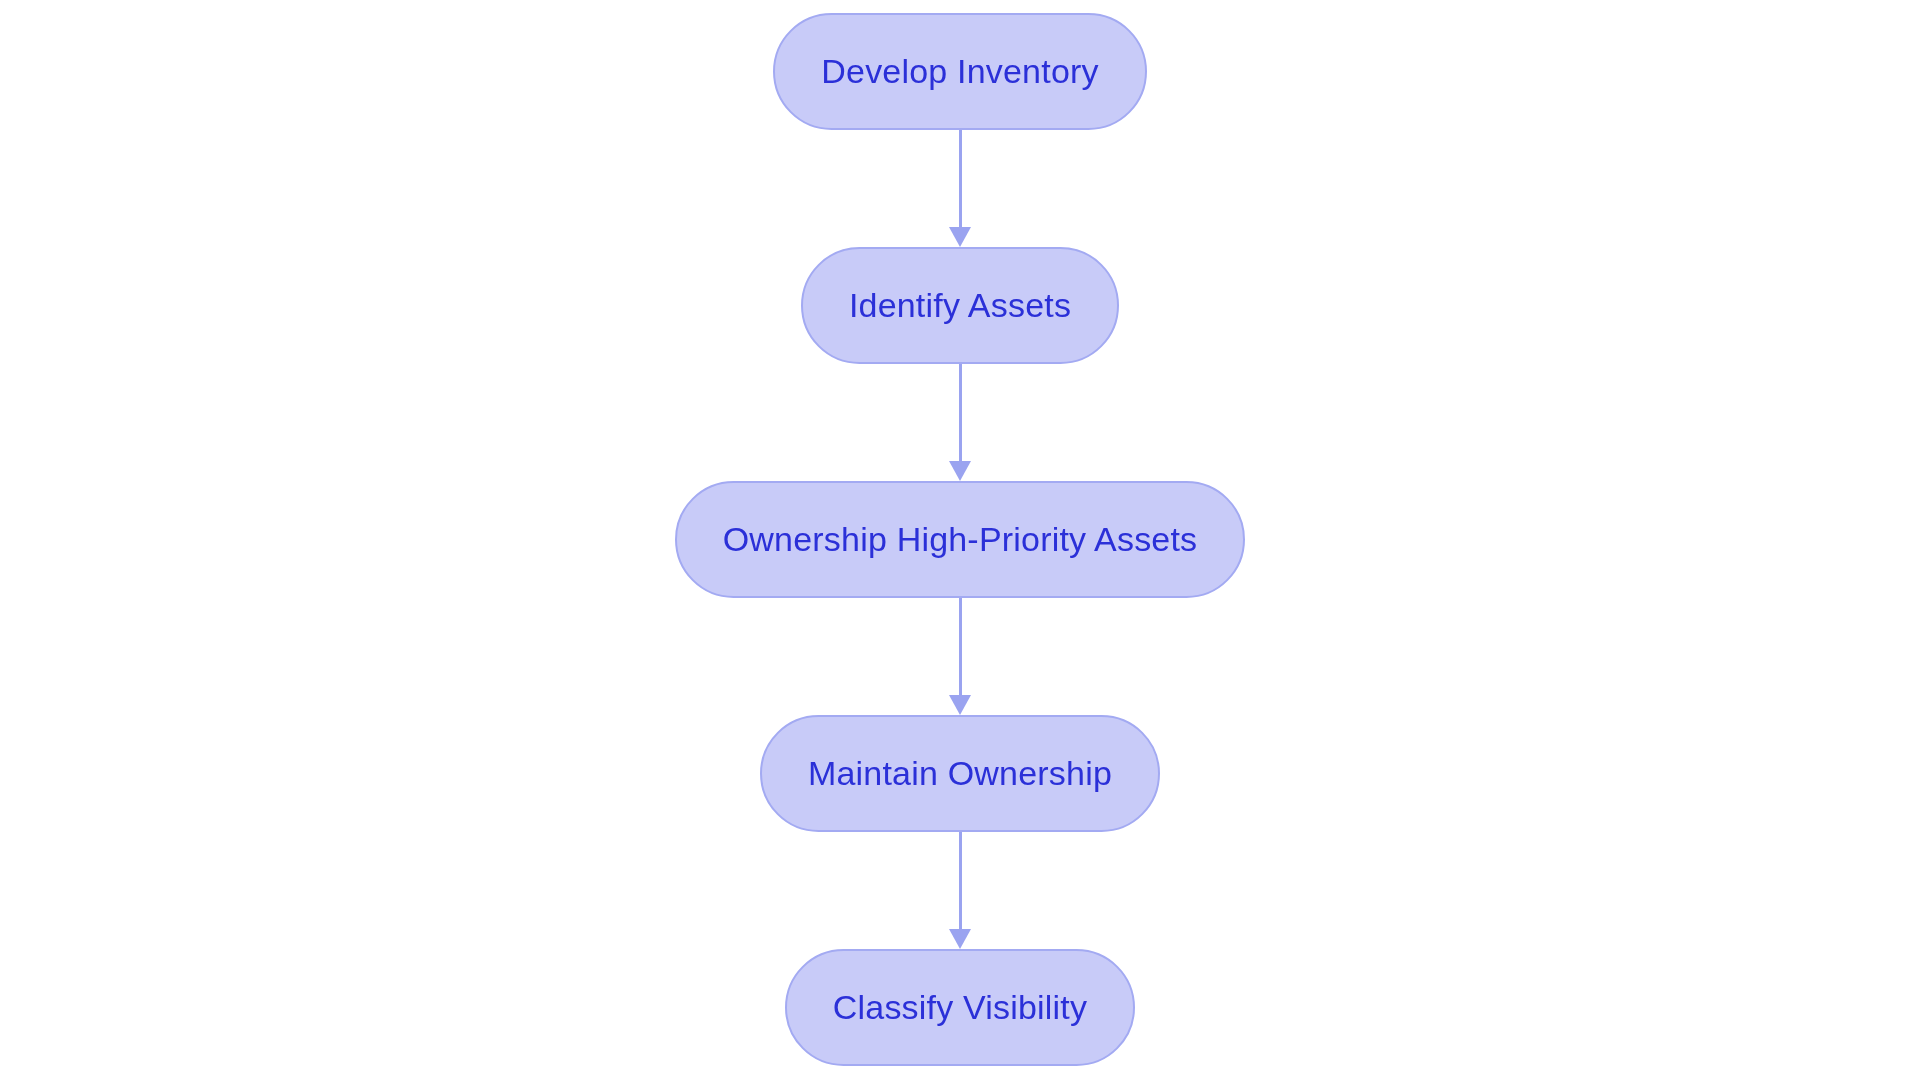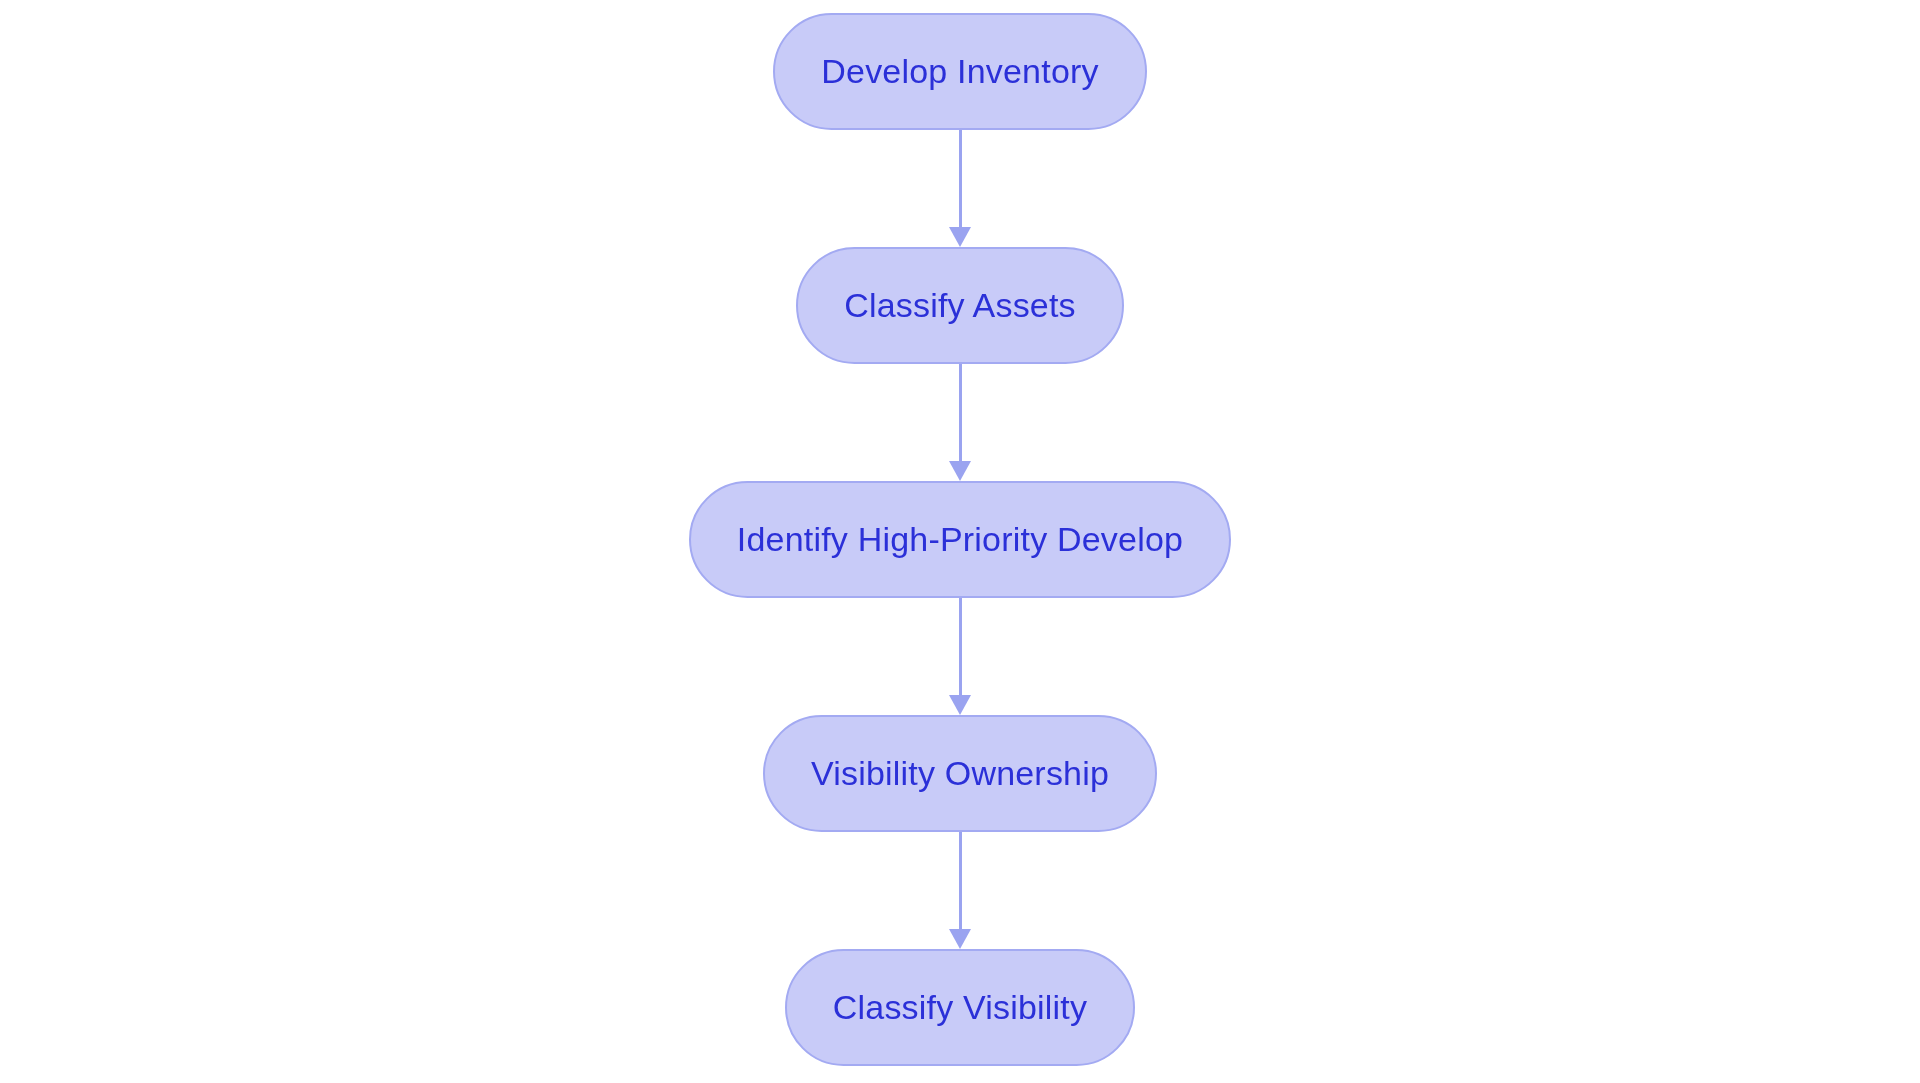--- a/index.html
+++ b/index.html
@@ -87,39 +87,39 @@
     <div class="node">
       <span>Develop Inventory</span>
     </div>
 
     <div class="connector">
       <div class="line"></div>
       <div class="arrowhead"></div>
     </div>
 
     <div class="node">
-      <span>Classify Assets</span>
+      <span>Identify Assets</span>
     </div>
 
     <div class="connector">
       <div class="line"></div>
       <div class="arrowhead"></div>
     </div>
 
     <div class="node">
-      <span>Identify High-Priority Develop</span>
+      <span>Ownership High-Priority Assets</span>
     </div>
 
     <div class="connector">
       <div class="line"></div>
       <div class="arrowhead"></div>
     </div>
 
     <div class="node">
-      <span>Visibility Ownership</span>
+      <span>Maintain Ownership</span>
     </div>
 
     <div class="connector">
       <div class="line"></div>
       <div class="arrowhead"></div>
     </div>
 
     <div class="node">
       <span>Classify Visibility</span>
     </div>

